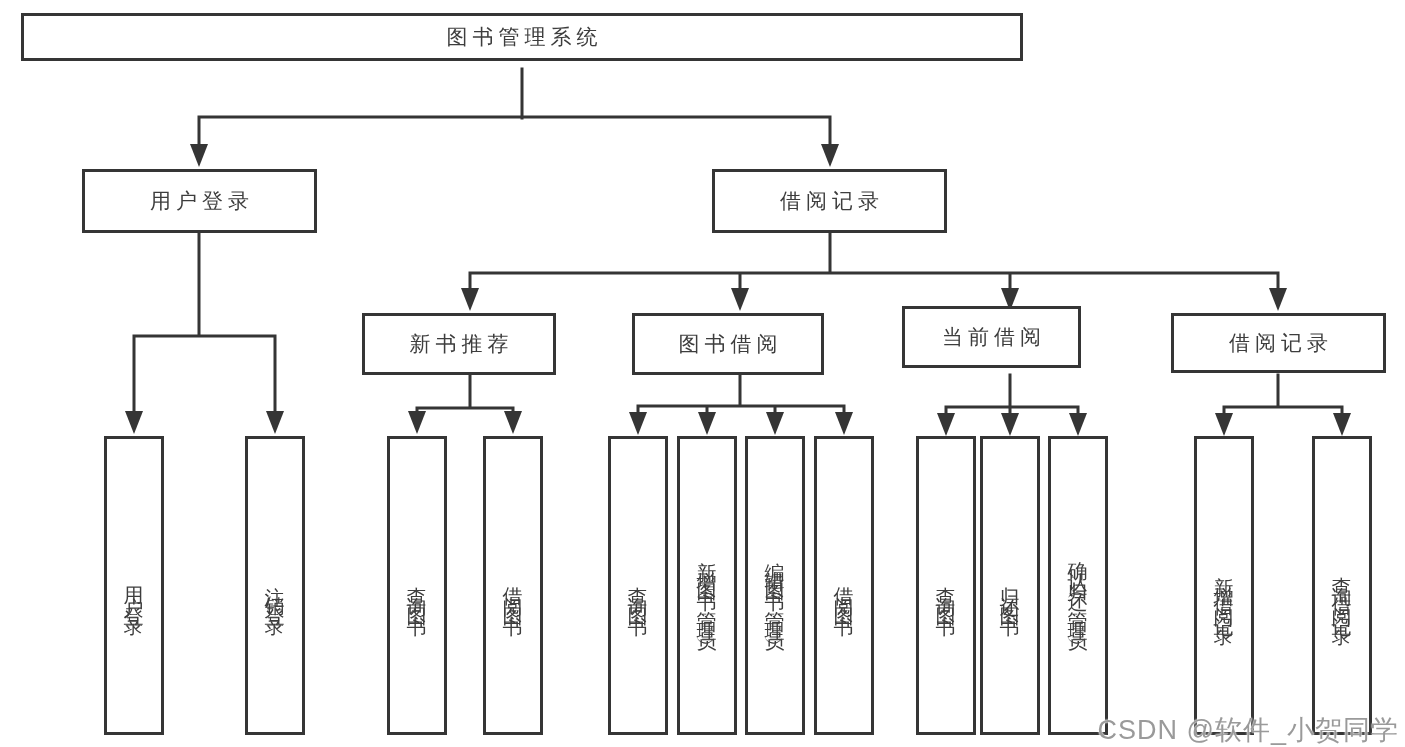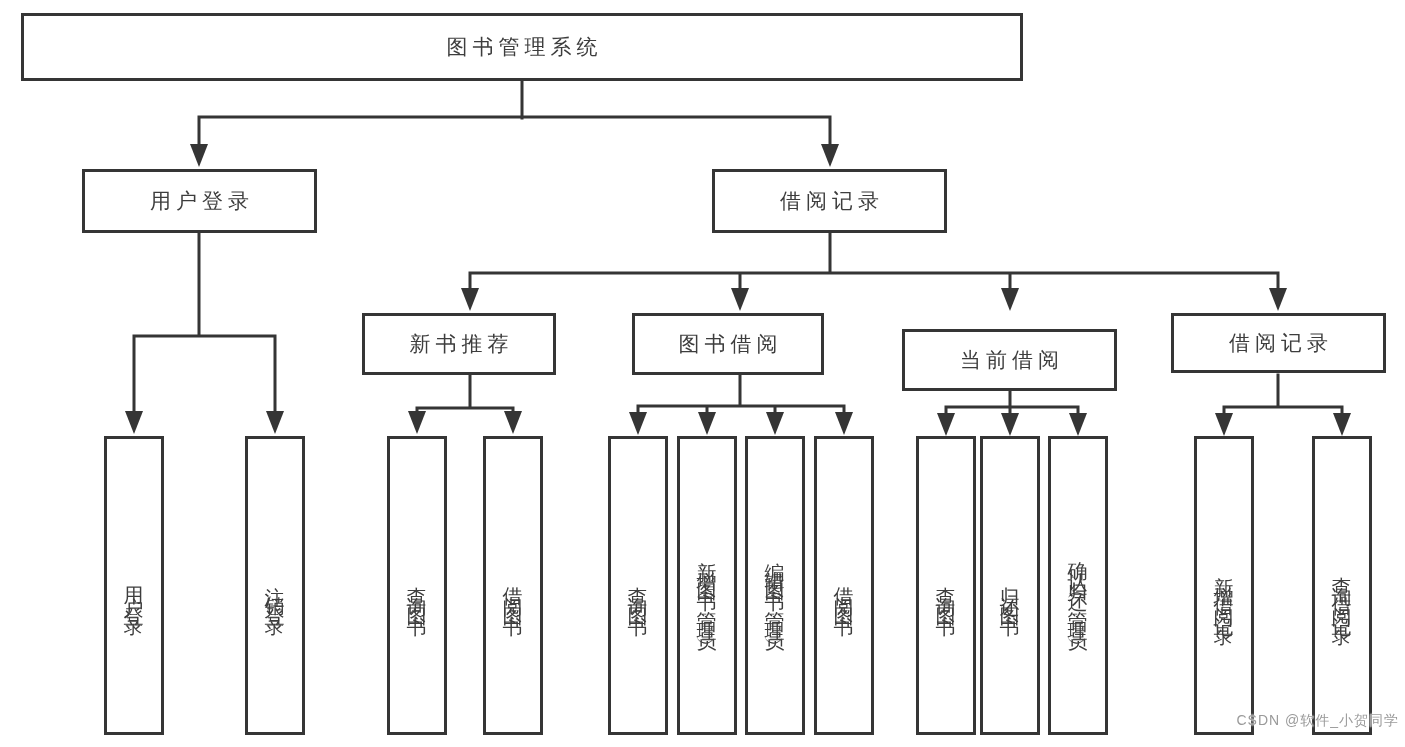--- a/index.html
+++ b/index.html
@@ -28,21 +28,21 @@
   .box-h{font-size:21px;letter-spacing:5px;}
   .box-h span{margin-right:-5px;white-space:nowrap;}
   .leaf{top:436px;height:299px;width:60px;}
   .vtext{
     writing-mode:vertical-rl;text-orientation:mixed;
     font-size:20px;letter-spacing:10px;line-height:1;
     margin-bottom:-10px;white-space:nowrap;
   }
   .watermark{
     position:absolute;top:712px;right:6px;
-    font-size:14px;letter-spacing:1px;color:var(--watermark);
+    font-size:27px;letter-spacing:1px;color:var(--watermark);
     text-shadow:0 0 2px #ffffff,0 0 2px #ffffff;
     white-space:nowrap;
   }
 </style>
 </head>
 <body>
 
 <div class="stage">
 
   <svg class="connectors" width="1405" height="747" viewBox="0 0 1405 747" aria-hidden="true">
@@ -81,38 +81,38 @@
       <polygon points="1001,413 1019,413 1010,436"></polygon>
       <polygon points="1069,413 1087,413 1078,436"></polygon>
     </g>
     <g>
       <path d="M1278 375 V407 M1224 407 H1342 M1224 407 V415 M1342 407 V415"></path>
       <polygon points="1215,413 1233,413 1224,436"></polygon>
       <polygon points="1333,413 1351,413 1342,436"></polygon>
     </g>
   </svg>
 
-  <div class="node box-h" style="left:21px;top:13px;width:1002px;height:68px">
+  <div class="node box-h" style="left:21px;top:13px;width:1002px;height:48px">
     <span>图书管理系统</span>
   </div>
 
   <div class="node box-h" style="left:82px;top:169px;width:235px;height:64px">
     <span>用户登录</span>
   </div>
   <div class="node box-h" style="left:712px;top:169px;width:235px;height:64px">
     <span>借阅记录</span>
   </div>
 
   <div class="node box-h" style="left:362px;top:313px;width:194px;height:62px">
     <span>新书推荐</span>
   </div>
   <div class="node box-h" style="left:632px;top:313px;width:192px;height:62px">
     <span>图书借阅</span>
   </div>
-  <div class="node box-h" style="left:902px;top:329px;width:215px;height:62px">
+  <div class="node box-h" style="left:902px;top:306px;width:179px;height:62px">
     <span>当前借阅</span>
   </div>
   <div class="node box-h" style="left:1171px;top:313px;width:215px;height:60px">
     <span>借阅记录</span>
   </div>
 
   <div class="node leaf" style="left:104px">
     <span class="vtext">用户登录</span>
   </div>
   <div class="node leaf" style="left:245px">

